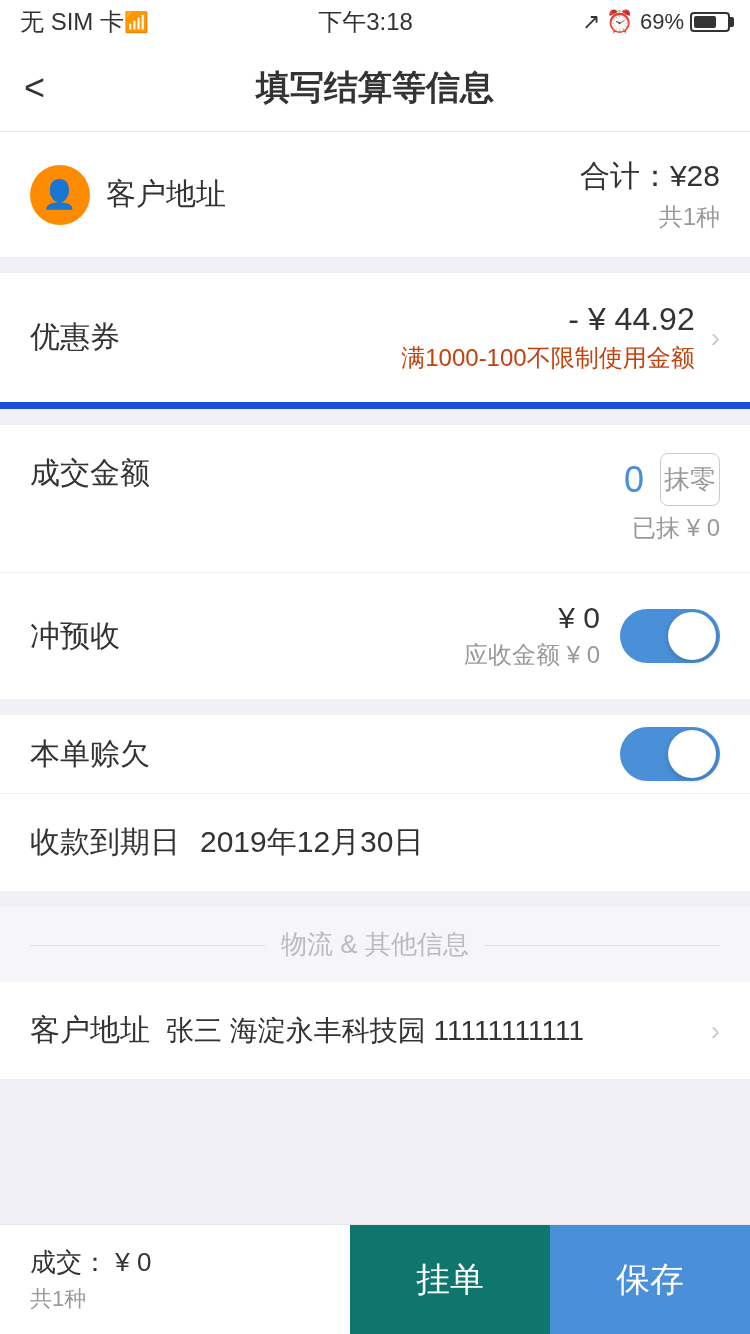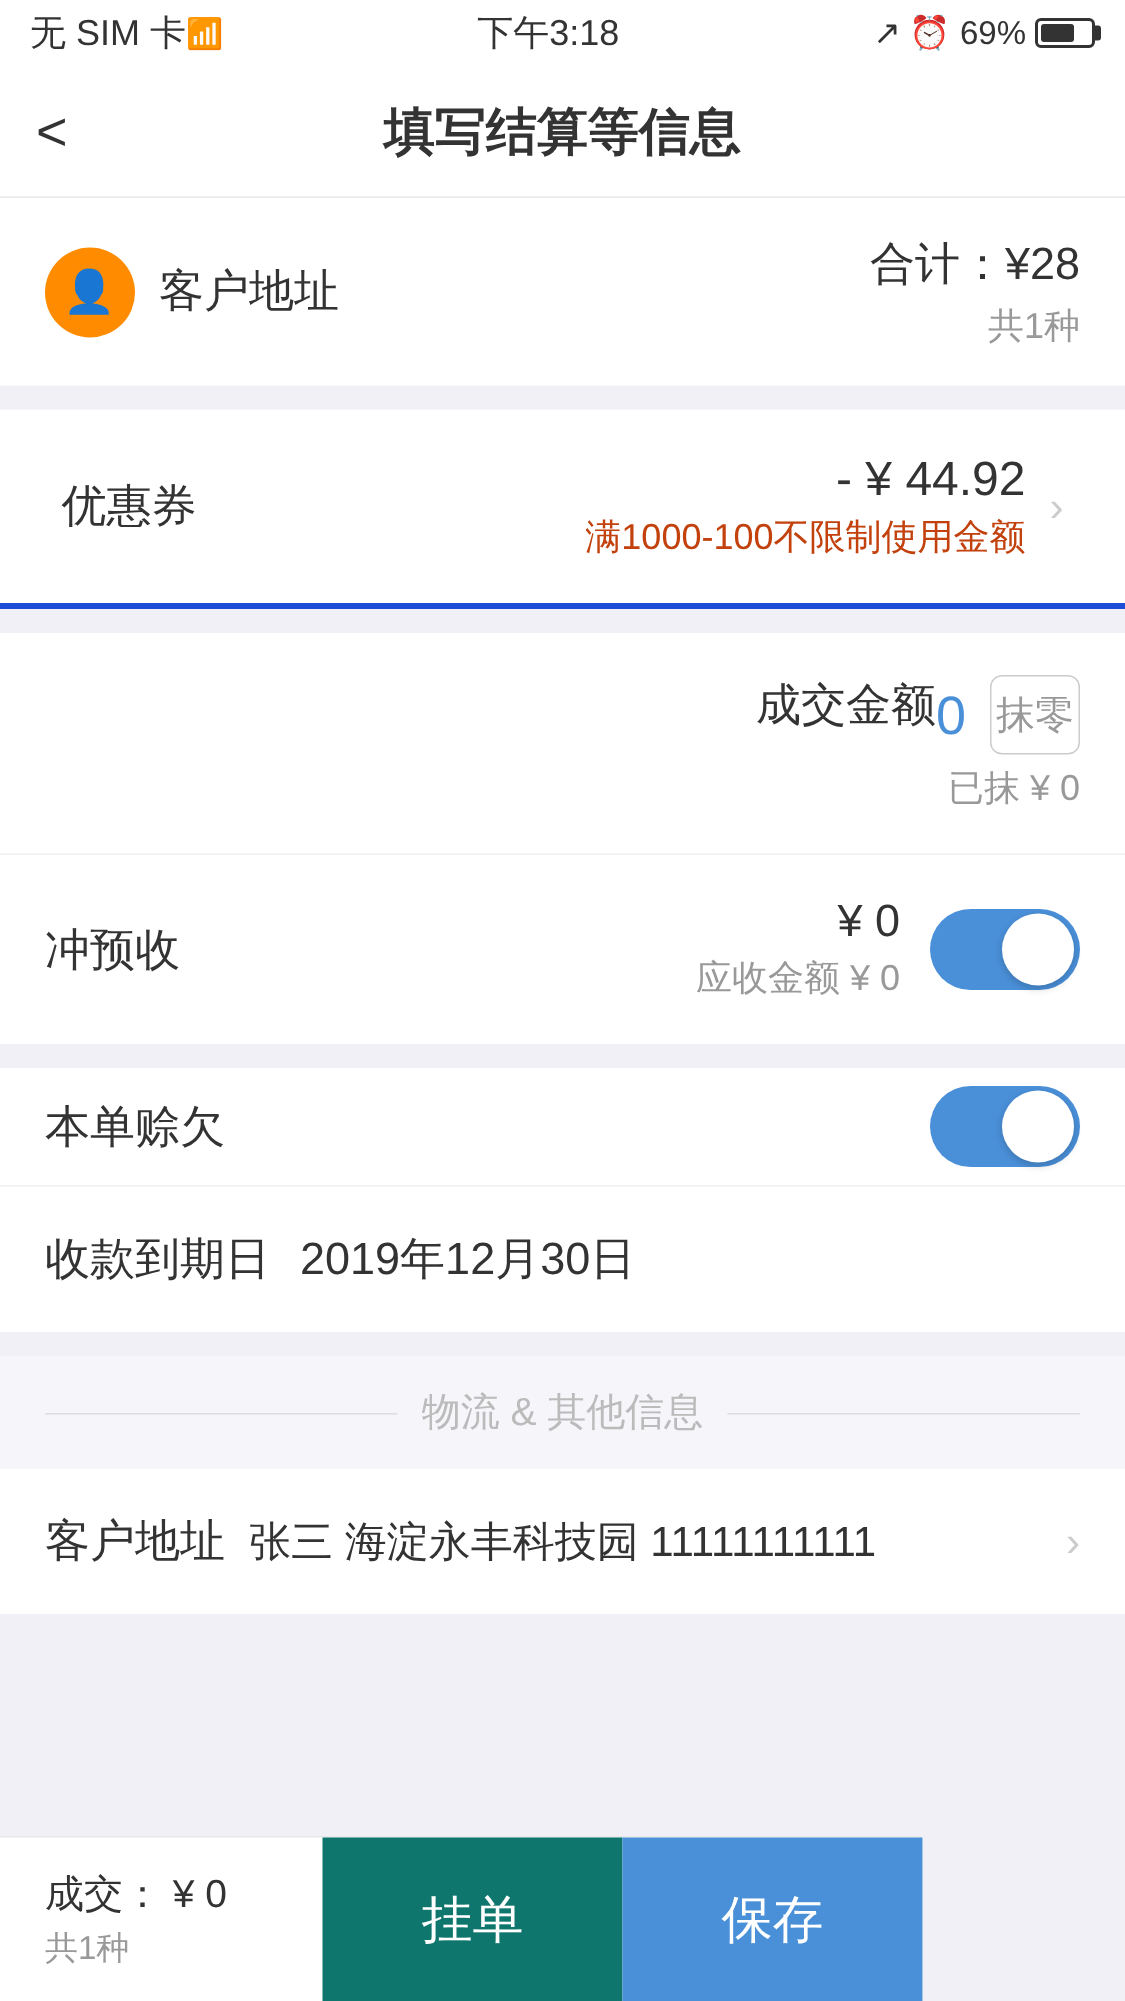--- a/index.html
+++ b/index.html
@@ -118,25 +118,25 @@
     }
     .total-count {
       font-size: 24px;
       color: #999;
       margin-top: 4px;
     }
 
     
     .row-item {
       background: #fff;
-      padding: 28px 41px;
-      display: flex;
-      align-items: center;
-      justify-content: space-between;
-      border-bottom: 4px solid #1d4ed8;
+      padding: 28px 30px;
+      display: flex;
+      align-items: center;
+      justify-content: space-between;
+      border-bottom: 7px solid #1d4ed8;
       gap: 48px;
     }
     .row-label {
       font-size: 30px;
       color: #333;
     }
     .row-right {
       display: flex;
       align-items: center;
       gap: 16px;
@@ -161,21 +161,21 @@
 
     
     .transaction-section {
       background: #fff;
       margin-bottom: 16px;
     }
     .transaction-row {
       padding: 28px 30px;
       display: flex;
       align-items: flex-start;
-      justify-content: flex-end;
+      justify-content: space-between;
       border-bottom: 1px solid #f0f0f0;
     }
     .amount-input-area {
       display: flex;
       flex-direction: column;
       align-items: flex-end;
     }
     .amount-with-btn {
       display: flex;
       align-items: center;
@@ -316,21 +316,21 @@
       color: #333;
       flex: 1;
       margin: 0 16px;
     }
 
     
     .bottom-bar {
       position: fixed;
       bottom: 0;
       left: 0;
-      width: 615px;
+      width: 750px;
       height: 110px;
       display: flex;
       align-items: stretch;
       background: #fff;
       border-top: 1px solid #e8e8e8;
     }
     .bottom-summary {
       flex: 1;
       display: flex;
       flex-direction: column;

